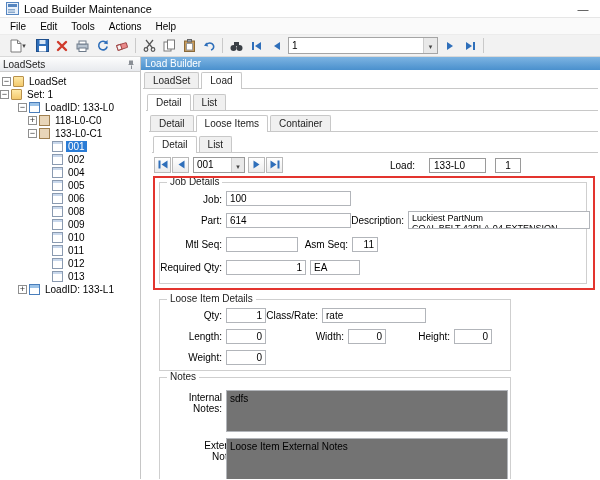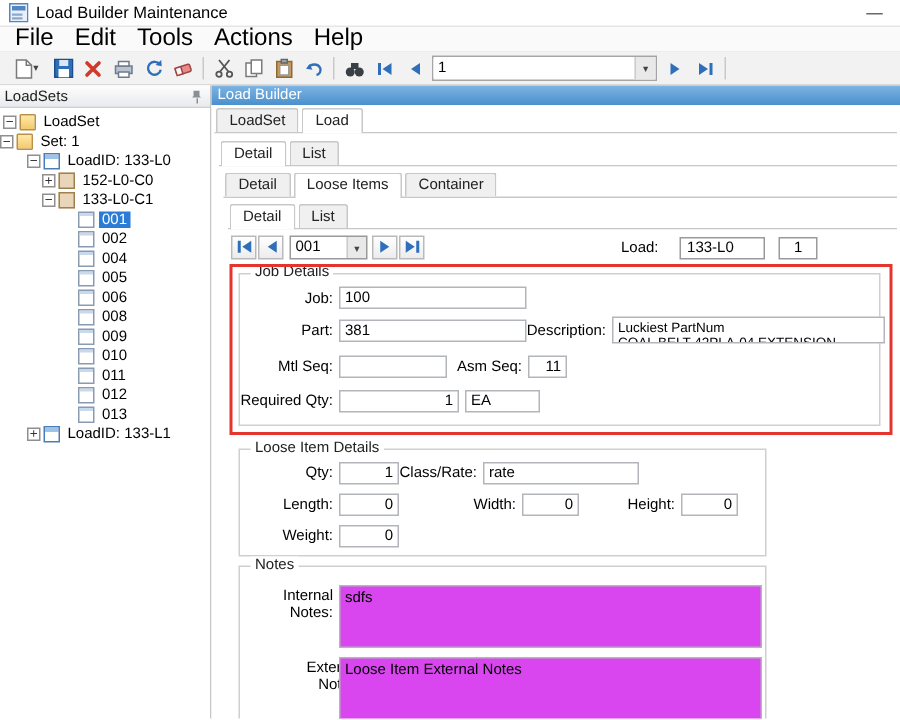--- a/index.html
+++ b/index.html
@@ -7,21 +7,21 @@
   body { font-family:"Liberation Sans", sans-serif; font-size:11px; background:#fff; color:#000; }
 
   
   .titlebar { height:18px; display:flex; align-items:center; padding:0 6px; background:#fff; border-bottom:1px solid #e6e6e6; }
   .title-icon { width:13px; height:13px; margin-right:5px; flex:none; }
   .title-text { font-size:11px; }
   .min-btn { margin-left:auto; width:22px; text-align:center; color:#333; font-size:11px; cursor:default; }
 
   
   .menubar { height:17px; display:flex; align-items:center; background:#fafafa; border-bottom:1px solid #ececec; padding-left:3px; }
-  .menu-item { padding:1px 7px; font-size:16px; }
+  .menu-item { padding:1px 7px; font-size:10px; }
 
   
   .toolbar { height:22px; display:flex; align-items:center; background:#f2f2f2; border-bottom:1px solid #d9d9d9; padding:0 4px; }
   .tb-btn { width:20px; height:19px; display:flex; align-items:center; justify-content:center; border:1px solid transparent; }
   .tb-split { width:28px; }
   .tb-sep { width:1px; height:15px; background:#c9c9c9; margin:0 3px; flex:none; }
   .caret { font-size:7px; color:#444; line-height:8px; }
   .caret::before { content:"▾"; }
   .tb-combo { display:flex; align-items:center; width:150px; height:17px; border:1px solid #a5a5a5; background:#fff; margin:0 2px; }
   .tb-combo input { flex:1; min-width:0; border:none; outline:none; height:13px; font-size:10px; padding:0 3px; font-family:inherit; }
@@ -60,38 +60,38 @@
   .p1 { padding:4px 0 0 3px; } .p2 { padding:3px 0 0 3px; } .p3 { padding:3px 0 0 3px; }
   .page4 { flex:1; position:relative; overflow:hidden; background:#fff; }
 
   
   .navigator { position:absolute; left:2px; top:3px; height:17px; display:flex; align-items:center; }
   .nav-btn { width:17px; height:16px; border:1px solid #b9b9b9; background:linear-gradient(#fff,#ececec); display:flex; align-items:center; justify-content:center; margin-right:1px; }
   .nav-combo { width:52px; height:16px; border:1px solid #9a9a9a; background:#fff; display:flex; align-items:center; margin:0 3px; }
   .nav-combo .val { flex:1; font-size:10px; padding:0 3px; }
   .nav-combo .combo-caret { width:13px; height:14px; background:#e9e9e9; border-left:1px solid #ccc; text-align:center; line-height:14px; }
   .load-field { position:absolute; left:238px; top:5px; display:flex; align-items:center; font-size:10px; }
-  .load-field .lf-label { margin-right:14px;margin-left:24px; }
+  .load-field .lf-label { margin-right:14px; }
   .lf-box { height:15px; border:1px solid #9a9a9a; background:#fff; font-size:10px; line-height:13px; padding:0 4px; }
   .lf-box.b1 { width:57px; }
   .lf-box.b2 { width:26px; margin-left:9px; text-align:center; }
 
   
   .grp { position:absolute; border:1px solid #cfcfcf; background:transparent; }
   .grp-title { position:absolute; top:-7px; left:7px; background:#fff; padding:0 3px; font-size:10px; color:#222; }
   .grp-job   { left:7px; right:11px; top:29px; height:102px; }
   .grp-loose { left:7px; top:146px; width:352px; height:72px; }
   .grp-notes { left:7px; top:224px; width:352px; height:118px; }
   .annot { position:absolute; left:1px; right:3px; top:23px; height:114px; border:2px solid #e3342e; z-index:6; pointer-events:none; }
 
   .rlabel { position:absolute; transform:translateX(-100%); white-space:pre-line; text-align:right; font-size:10px; line-height:11px; color:#000; }
   .fbox { position:absolute; height:15px; border:1px solid #b2b5ba; background:#fff; font-size:10px; line-height:13px; padding:0 3px; white-space:nowrap; overflow:hidden; }
   .fbox.num { text-align:right; }
   .fbox.multi { white-space:pre-line; line-height:10px; padding-top:1px; font-size:9px; }
-  .notes-box { position:absolute; border:1px solid #b2b5ba; background:#d946ef; font-size:10px; line-height:11px; padding:2px 3px; overflow:hidden; white-space:pre-line; }
+  .notes-box { position:absolute; border:1px solid #b2b5ba; background:#737373; font-size:10px; line-height:11px; padding:2px 3px; overflow:hidden; white-space:pre-line; }
 
   svg { display:block; }
 </style>
 </head>
 <body>
 
 <div class="titlebar">
   <span class="title-icon">
     <svg width="13" height="13">
         <rect x="0.5" y="0.5" width="12" height="12" fill="#e8f0fa" stroke="#5585c0"></rect>
@@ -271,21 +271,21 @@
           <span class="tlabel">Set: 1</span>
         </div>
       <div class="trow lvl2">
           <span class="exp exp-minus"></span>
           <span class="ic ic-grid"></span>
           <span class="tlabel">LoadID: 133-L0</span>
         </div>
       <div class="trow lvl3">
           <span class="exp exp-plus"></span>
           <span class="ic ic-box"></span>
-          <span class="tlabel">152-L0-C0</span>
+          <span class="tlabel">118-L0-C0</span>
         </div>
       <div class="trow lvl3">
           <span class="exp exp-minus"></span>
           <span class="ic ic-box"></span>
           <span class="tlabel">133-L0-C1</span>
         </div>
       <div class="trow lvl4">
           <span class="ic ic-page"></span>
           <span class="tlabel sel">001</span>
         </div>
@@ -403,21 +403,21 @@
               </div>
 
               <div class="annot"></div>
 
               <div class="grp grp-job">
                 <span class="grp-title">Job Details</span>
                 <span class="rlabel" style="left:62px; top:11px;">Job:</span>
                 <span class="fbox" style="left:66px; top:8px; width:125px;">100</span>
 
                 <span class="rlabel" style="left:62px; top:32px;">Part:</span>
-                <span class="fbox" style="left:66px; top:30px; width:125px;">381</span>
+                <span class="fbox" style="left:66px; top:30px; width:125px;">614</span>
                 <span class="rlabel" style="left:244px; top:32px;">Description:</span>
                 <span class="fbox multi" style="left:248px; top:28px; width:182px; height:18px;">Luckiest PartNum
 COAL BELT 42PLA-04 EXTENSION</span>
 
                 <span class="rlabel" style="left:62px; top:56px;">Mtl Seq:</span>
                 <span class="fbox num" style="left:66px; top:54px; width:72px;"></span>
                 <span class="rlabel" style="left:188px; top:56px;">Asm Seq:</span>
                 <span class="fbox num" style="left:192px; top:54px; width:26px;">11</span>
 
                 <span class="rlabel" style="left:62px; top:79px;">Required Qty:</span>

